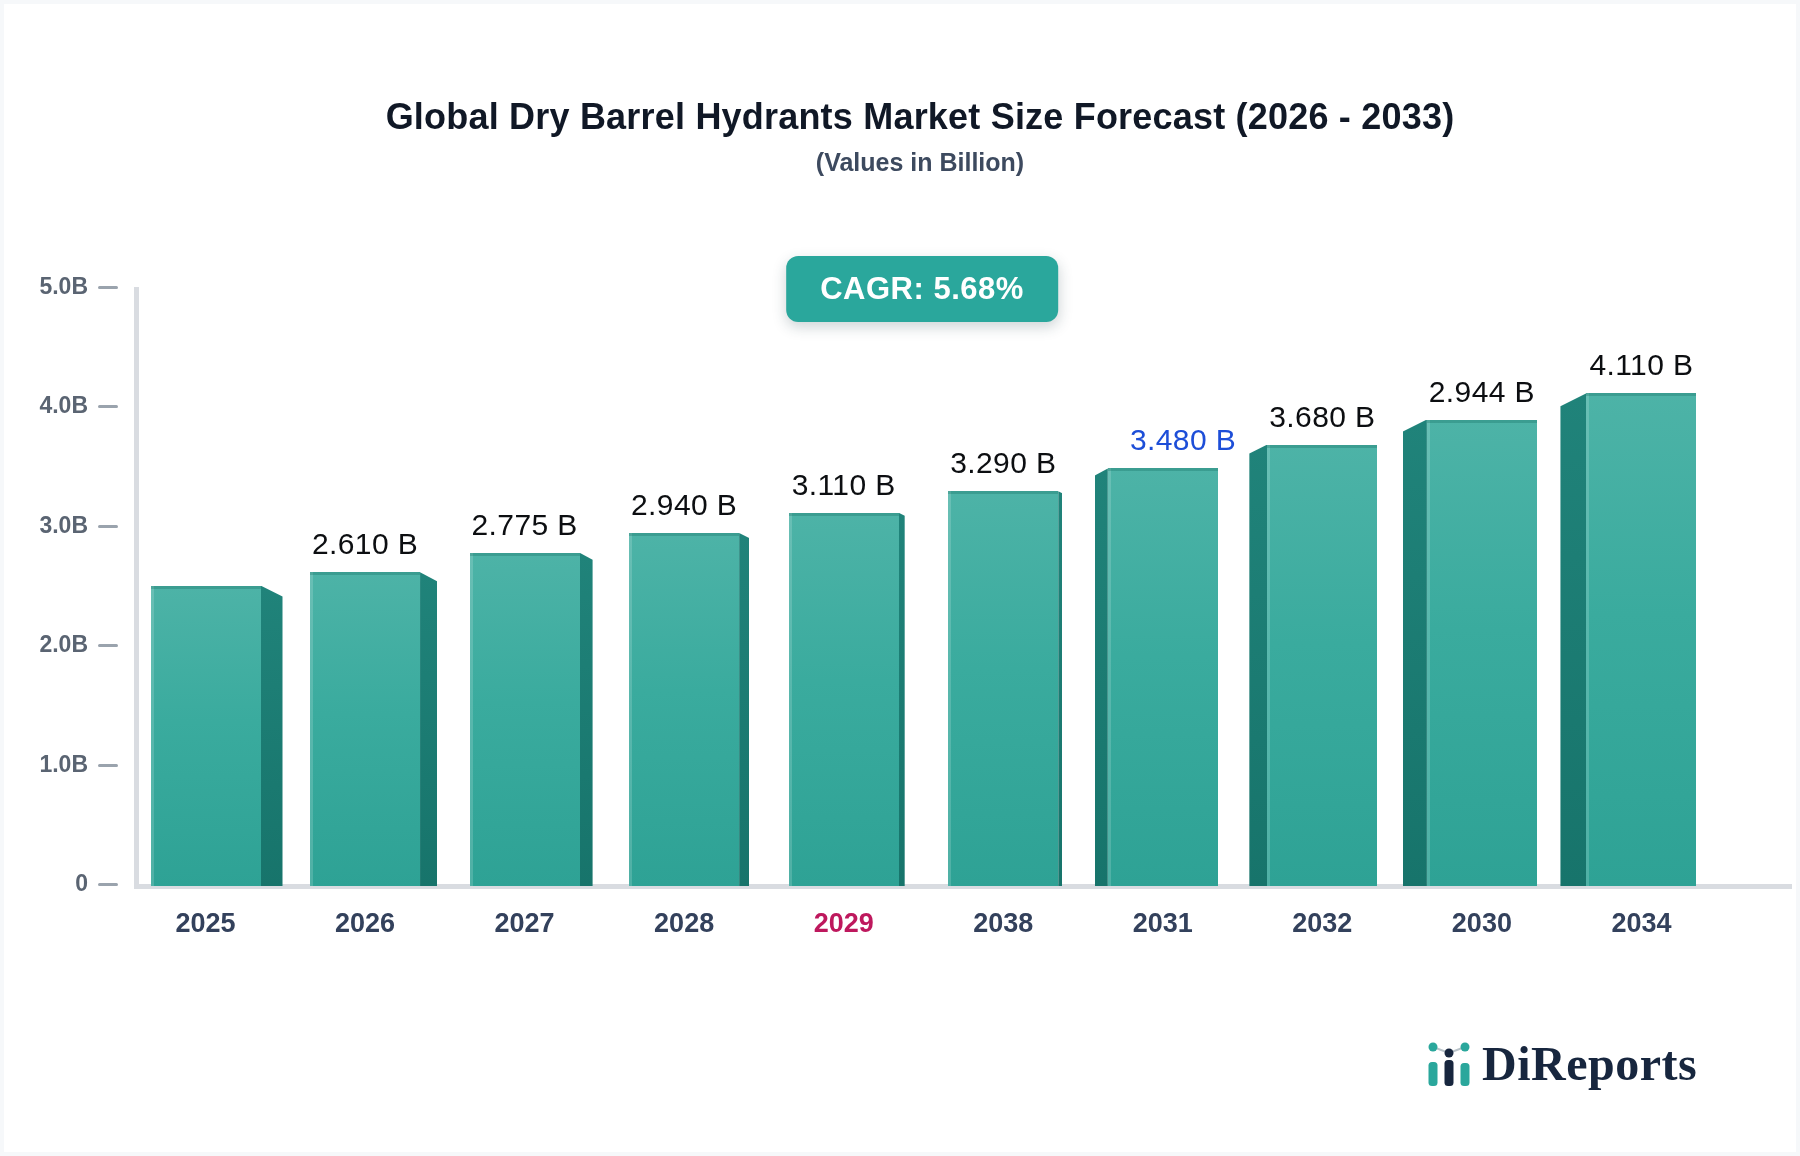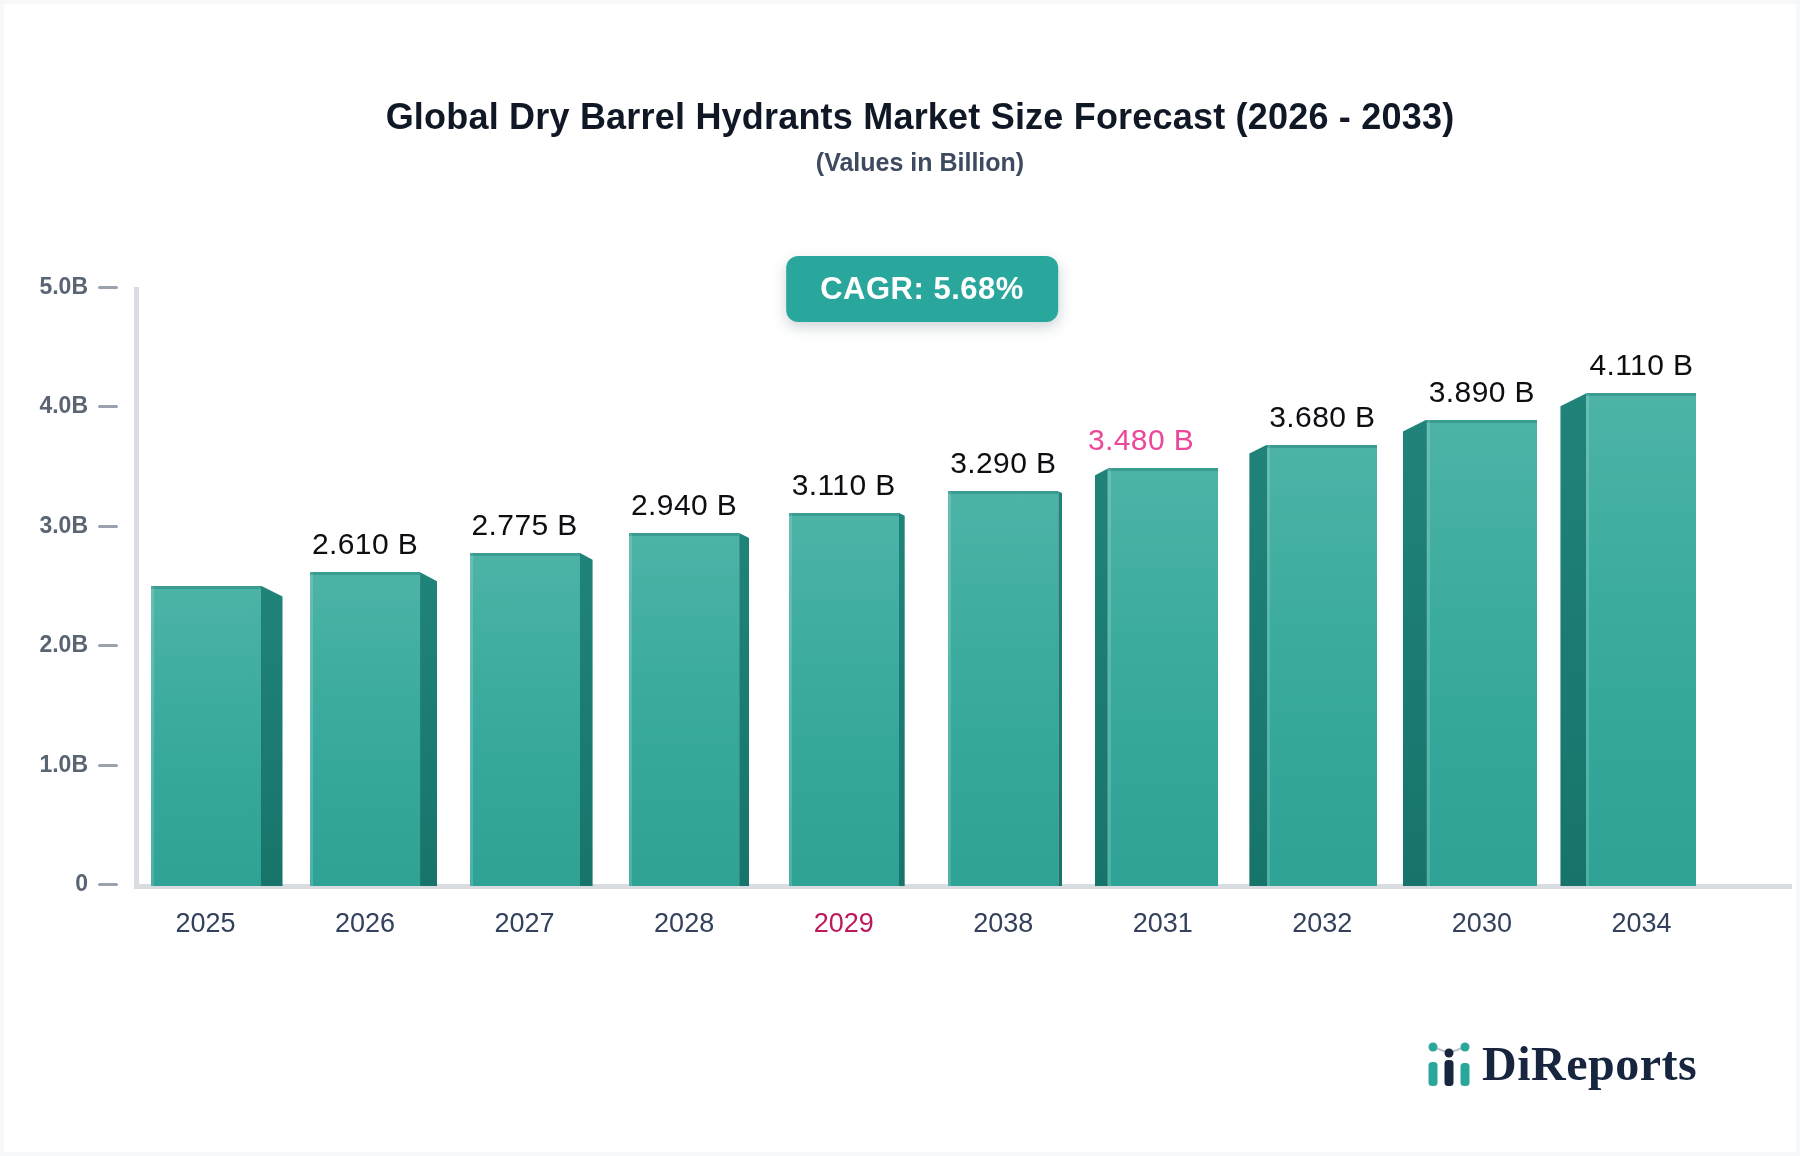--- a/index.html
+++ b/index.html
@@ -48,21 +48,21 @@
     position:absolute;
     background:linear-gradient(180deg,#20837a 0%,#17746b 100%);
   }
   .bar-value{
     position:absolute;height:40px;line-height:40px;text-align:center;
     font-size:30px;font-weight:500;color:#0c0e11;letter-spacing:.4px;
     white-space:nowrap;
   }
   .xtick-label{
     position:absolute;height:34px;line-height:34px;text-align:center;
-    font-size:27px;font-weight:400;color:#33415c;
+    font-size:27px;font-weight:700;color:#33415c;
   }
   .logo{
     position:absolute;left:1424px;top:1036px;
     display:flex;align-items:flex-end;
   }
   .logo-text{
     font-family:"Liberation Serif", serif;
     font-size:48px;font-weight:700;color:#17263e;
     line-height:1;margin-left:8px;letter-spacing:.5px;
   }
@@ -109,29 +109,29 @@
       <div class="bar-side" style="left: 898.7px; top: 512.666px; width: 6px; height: 373.334px; clip-path: polygon(0px 0px, 100% 3px, 100% 100%, 0px 100%);"></div>
       <div class="bar-face" style="left: 788.7px; top: 512.666px; width: 110px; height: 373.334px;"></div>
       <div class="bar-value" style="left: 733.7px; top: 464.666px; width: 220px; color: rgb(12, 14, 17);">3.110 B</div>
       <div class="xtick-label" style="left: 763.7px; top: 906px; width: 160px; color: #be185d;">2029</div>
       <div class="bar-side" style="left: 1058.25px; top: 491.174px; width: 4px; height: 394.826px; clip-path: polygon(0px 0px, 100% 2px, 100% 100%, 0px 100%);"></div>
       <div class="bar-face" style="left: 948.25px; top: 491.174px; width: 110px; height: 394.826px;"></div>
       <div class="bar-value" style="left: 893.25px; top: 443.174px; width: 220px; color: rgb(12, 14, 17);">3.290 B</div>
       <div class="xtick-label" style="left: 923.25px; top: 906px; width: 160px; color: rgb(51, 65, 92);">2038</div>
       <div class="bar-side" style="left: 1094.8px; top: 468.488px; width: 13px; height: 417.512px; clip-path: polygon(0px 7px, 100% 0px, 100% 100%, 0px 100%);"></div>
       <div class="bar-face" style="left: 1107.8px; top: 468.488px; width: 110px; height: 417.512px;"></div>
-      <div class="bar-value" style="left: 1031px; top: 420.488px; width: 220px; color: #ec4899;">3.480 B</div>
+      <div class="bar-value" style="left: 1073px; top: 420.488px; width: 220px; color: #1d4ed8;">3.480 B</div>
       <div class="xtick-label" style="left: 1082.8px; top: 906px; width: 160px; color: rgb(51, 65, 92);">2031</div>
       <div class="bar-side" style="left: 1249.35px; top: 444.608px; width: 18px; height: 441.392px; clip-path: polygon(0px 9px, 100% 0px, 100% 100%, 0px 100%);"></div>
       <div class="bar-face" style="left: 1267.35px; top: 444.608px; width: 110px; height: 441.392px;"></div>
       <div class="bar-value" style="left: 1212.35px; top: 396.608px; width: 220px; color: rgb(12, 14, 17);">3.680 B</div>
       <div class="xtick-label" style="left: 1242.35px; top: 906px; width: 160px; color: rgb(51, 65, 92);">2032</div>
       <div class="bar-side" style="left: 1402.9px; top: 419.534px; width: 24px; height: 466.466px; clip-path: polygon(0px 12px, 100% 0px, 100% 100%, 0px 100%);"></div>
       <div class="bar-face" style="left: 1426.9px; top: 419.534px; width: 110px; height: 466.466px;"></div>
-      <div class="bar-value" style="left: 1371.9px; top: 371.534px; width: 220px; color: rgb(12, 14, 17);">3.890 B</div>
+      <div class="bar-value" style="left: 1371.9px; top: 371.534px; width: 220px; color: rgb(12, 14, 17);">2.944 B</div>
       <div class="xtick-label" style="left: 1401.9px; top: 906px; width: 160px; color: rgb(51, 65, 92);">2030</div>
       <div class="bar-side" style="left: 1560.45px; top: 393.266px; width: 26px; height: 492.734px; clip-path: polygon(0px 13px, 100% 0px, 100% 100%, 0px 100%);"></div>
       <div class="bar-face" style="left: 1586.45px; top: 393.266px; width: 110px; height: 492.734px;"></div>
       <div class="bar-value" style="left: 1531.45px; top: 345.266px; width: 220px; color: rgb(12, 14, 17);">4.110 B</div>
       <div class="xtick-label" style="left: 1561.45px; top: 906px; width: 160px; color: rgb(51, 65, 92);">2034</div>
     </div>
 
   <div class="logo">
     <svg width="50" height="52" viewBox="0 0 50 52">
       <polyline points="9,11 25,17 41,11" fill="none" stroke="#b9c3c9" stroke-width="2"></polyline>

